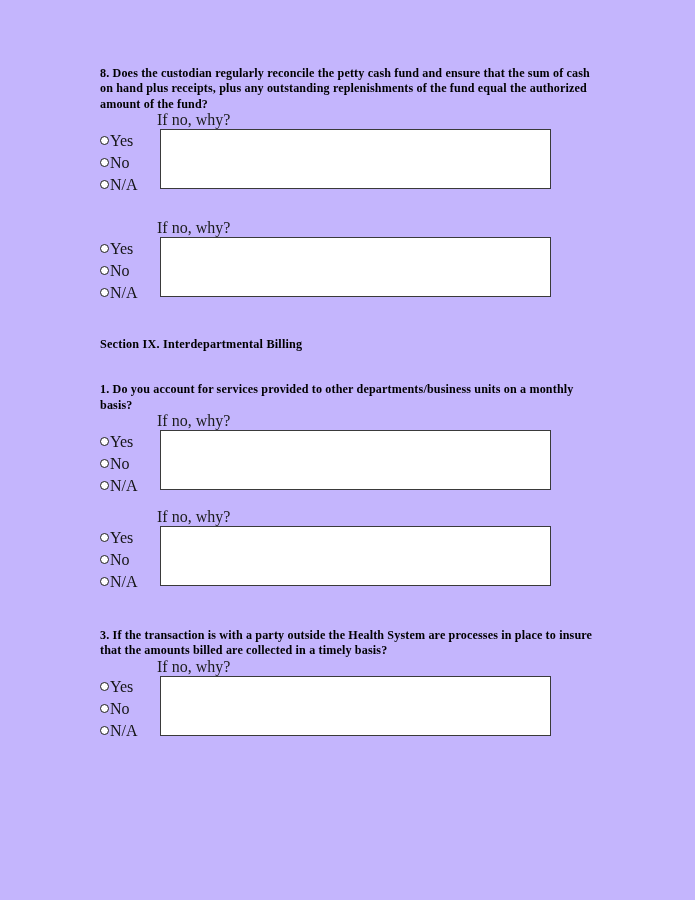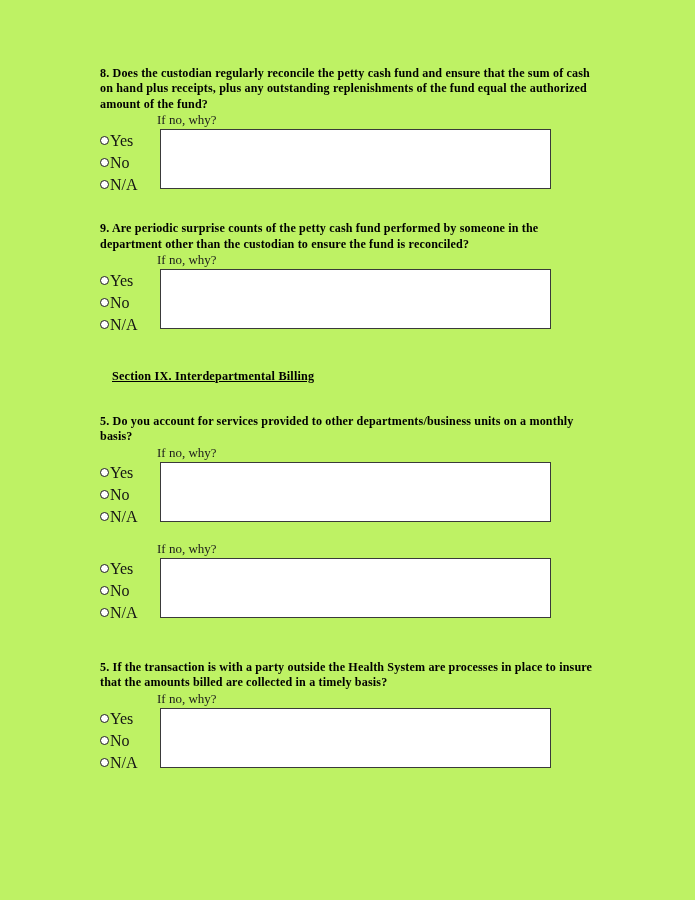--- a/index.html
+++ b/index.html
@@ -14,21 +14,21 @@
     position: relative;
     font-family: "Liberation Serif", "DejaVu Serif", serif;
     color: #000000;
     overflow: hidden;
   }
   .page {
     position: absolute;
     left: 0; top: 0;
     width: 695px;
     height: 900px;
-    background: #bef264;
+    background: #c4b5fd;
   }
   .content {
     position: absolute;
     left: 100px;
     top: 66px;
     width: 495px;
   }
 
   
   .qblock { position: relative; }
@@ -43,21 +43,21 @@
     line-height: 15.4px;
     letter-spacing: 0.15px;
     text-align: left;
     margin: 0 0 1px 0;
     width: 495px;
   }
 
   .ifno {
     font-family: "Liberation Serif", "DejaVu Serif", serif;
     font-weight: normal;
-    font-size: 13px;
+    font-size: 16px;
     line-height: 14px;
     margin: 0 0 2px 57px;
     color: #1b1b1b;
   }
 
   
   .answer {
     position: relative;
     height: 62px;
   }
@@ -107,22 +107,21 @@
     padding: 2px 3px;
   }
 
   
   .section-heading {
     font-family: "Liberation Serif", "DejaVu Serif", serif;
     font-weight: bold;
     font-size: 12.2px;
     line-height: 15px;
     letter-spacing: 0.2px;
-    margin: 12px;
-    text-decoration: underline;
+    margin: 0;
   }
   .sec-wrap { margin-top: 38px; }
 </style>
 </head>
 <body>
 
 <div class="page">
   <div class="content">
 
     <div class="qblock">
@@ -141,21 +140,20 @@
           <div class="radio-row">
             <span class="radio-dot"></span>
             <span class="radio-label">N/A</span>
           </div>
         </div>
         <textarea class="reasonbox" style=""></textarea>
       </div>
     </div>
 
     <div class="qblock gap-md">
-      <p class="qtext">9. Are periodic surprise counts of the petty cash fund performed by someone in the department other than the custodian to ensure the fund is reconciled?</p>
       <p class="ifno">If no, why?</p>
       <div class="answer">
         <div class="radios">
           <div class="radio-row">
             <span class="radio-dot"></span>
             <span class="radio-label">Yes</span>
           </div>
           <div class="radio-row">
             <span class="radio-dot"></span>
             <span class="radio-label">No</span>
@@ -167,21 +165,21 @@
         </div>
         <textarea class="reasonbox" style=""></textarea>
       </div>
     </div>
 
     <div class="sec-wrap">
       <p class="section-heading">Section IX.  Interdepartmental Billing</p>
     </div>
 
     <div class="qblock gap-md">
-      <p class="qtext">5. Do you account for services provided to other departments/business units on a monthly basis?</p>
+      <p class="qtext">1. Do you account for services provided to other departments/business units on a monthly basis?</p>
       <p class="ifno">If no, why?</p>
       <div class="answer">
         <div class="radios">
           <div class="radio-row">
             <span class="radio-dot"></span>
             <span class="radio-label">Yes</span>
           </div>
           <div class="radio-row">
             <span class="radio-dot"></span>
             <span class="radio-label">No</span>
@@ -210,21 +208,21 @@
           <div class="radio-row">
             <span class="radio-dot"></span>
             <span class="radio-label">N/A</span>
           </div>
         </div>
         <textarea class="reasonbox" style=""></textarea>
       </div>
     </div>
 
     <div class="qblock gap-lg">
-      <p class="qtext">5. If the transaction is with a party outside the Health System are processes in place to insure that the amounts billed are collected in a timely basis?</p>
+      <p class="qtext">3. If the transaction is with a party outside the Health System are processes in place to insure that the amounts billed are collected in a timely basis?</p>
       <p class="ifno">If no, why?</p>
       <div class="answer">
         <div class="radios">
           <div class="radio-row">
             <span class="radio-dot"></span>
             <span class="radio-label">Yes</span>
           </div>
           <div class="radio-row">
             <span class="radio-dot"></span>
             <span class="radio-label">No</span>

